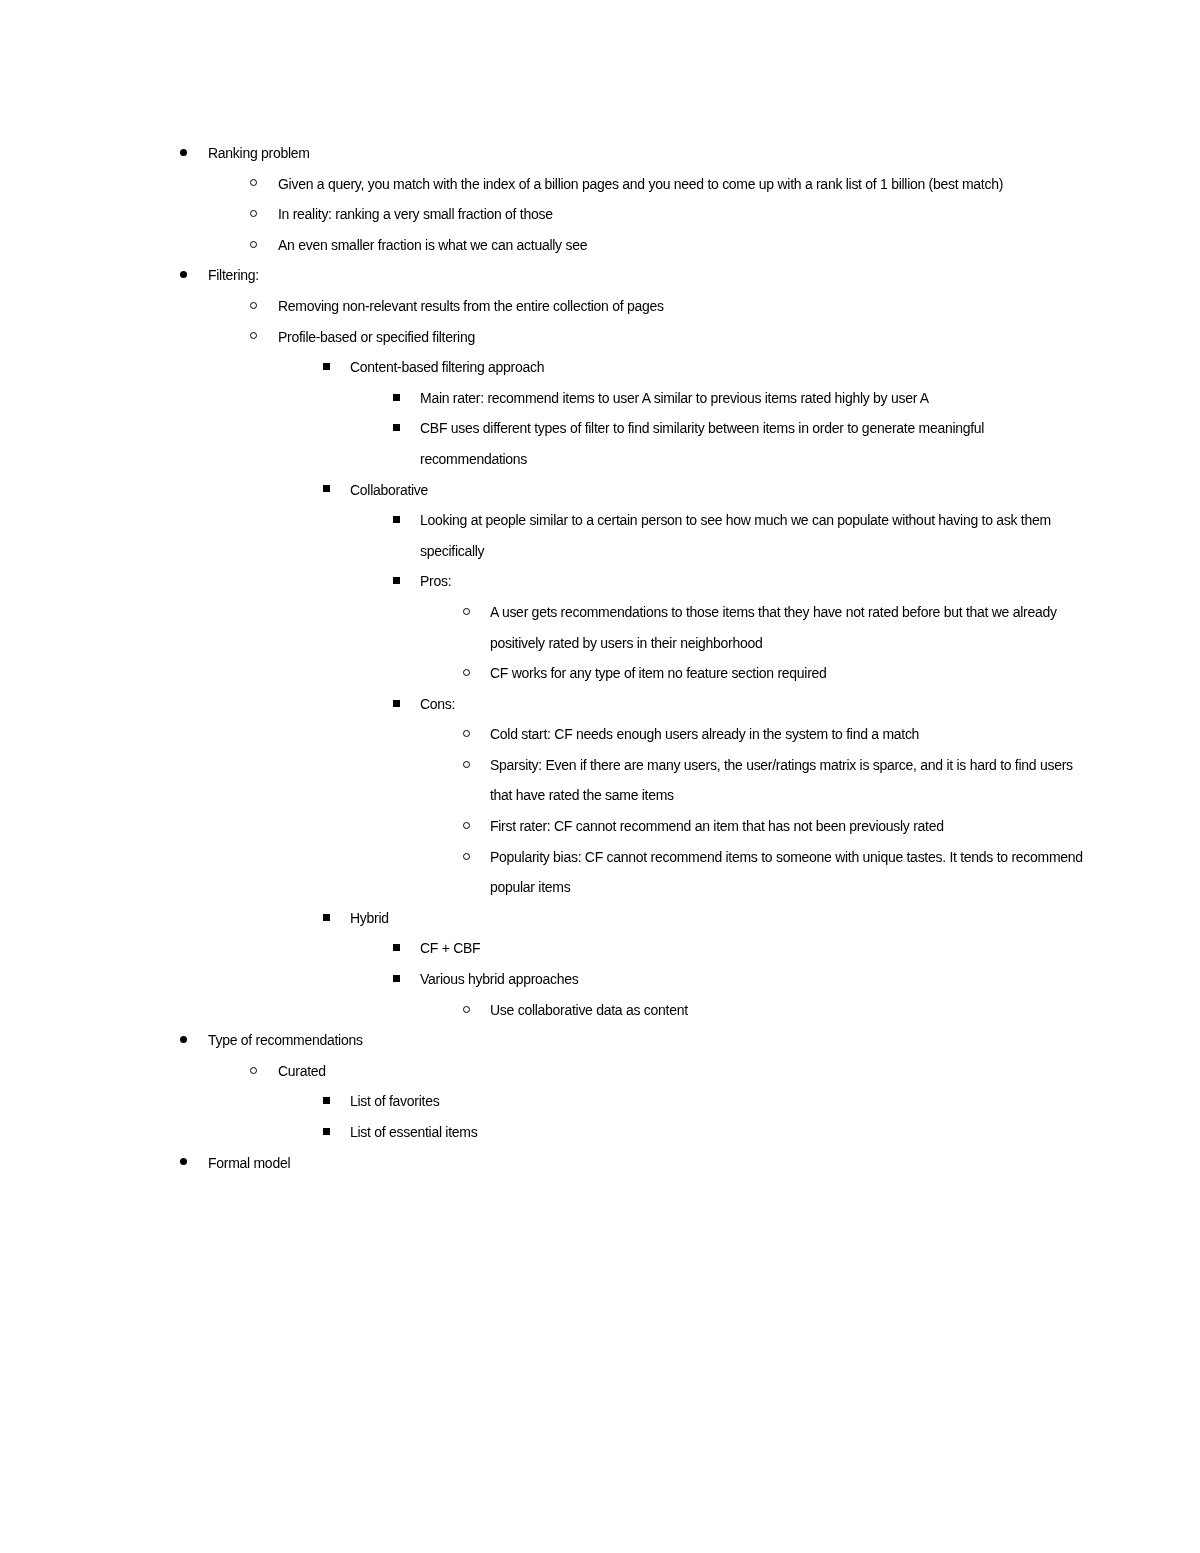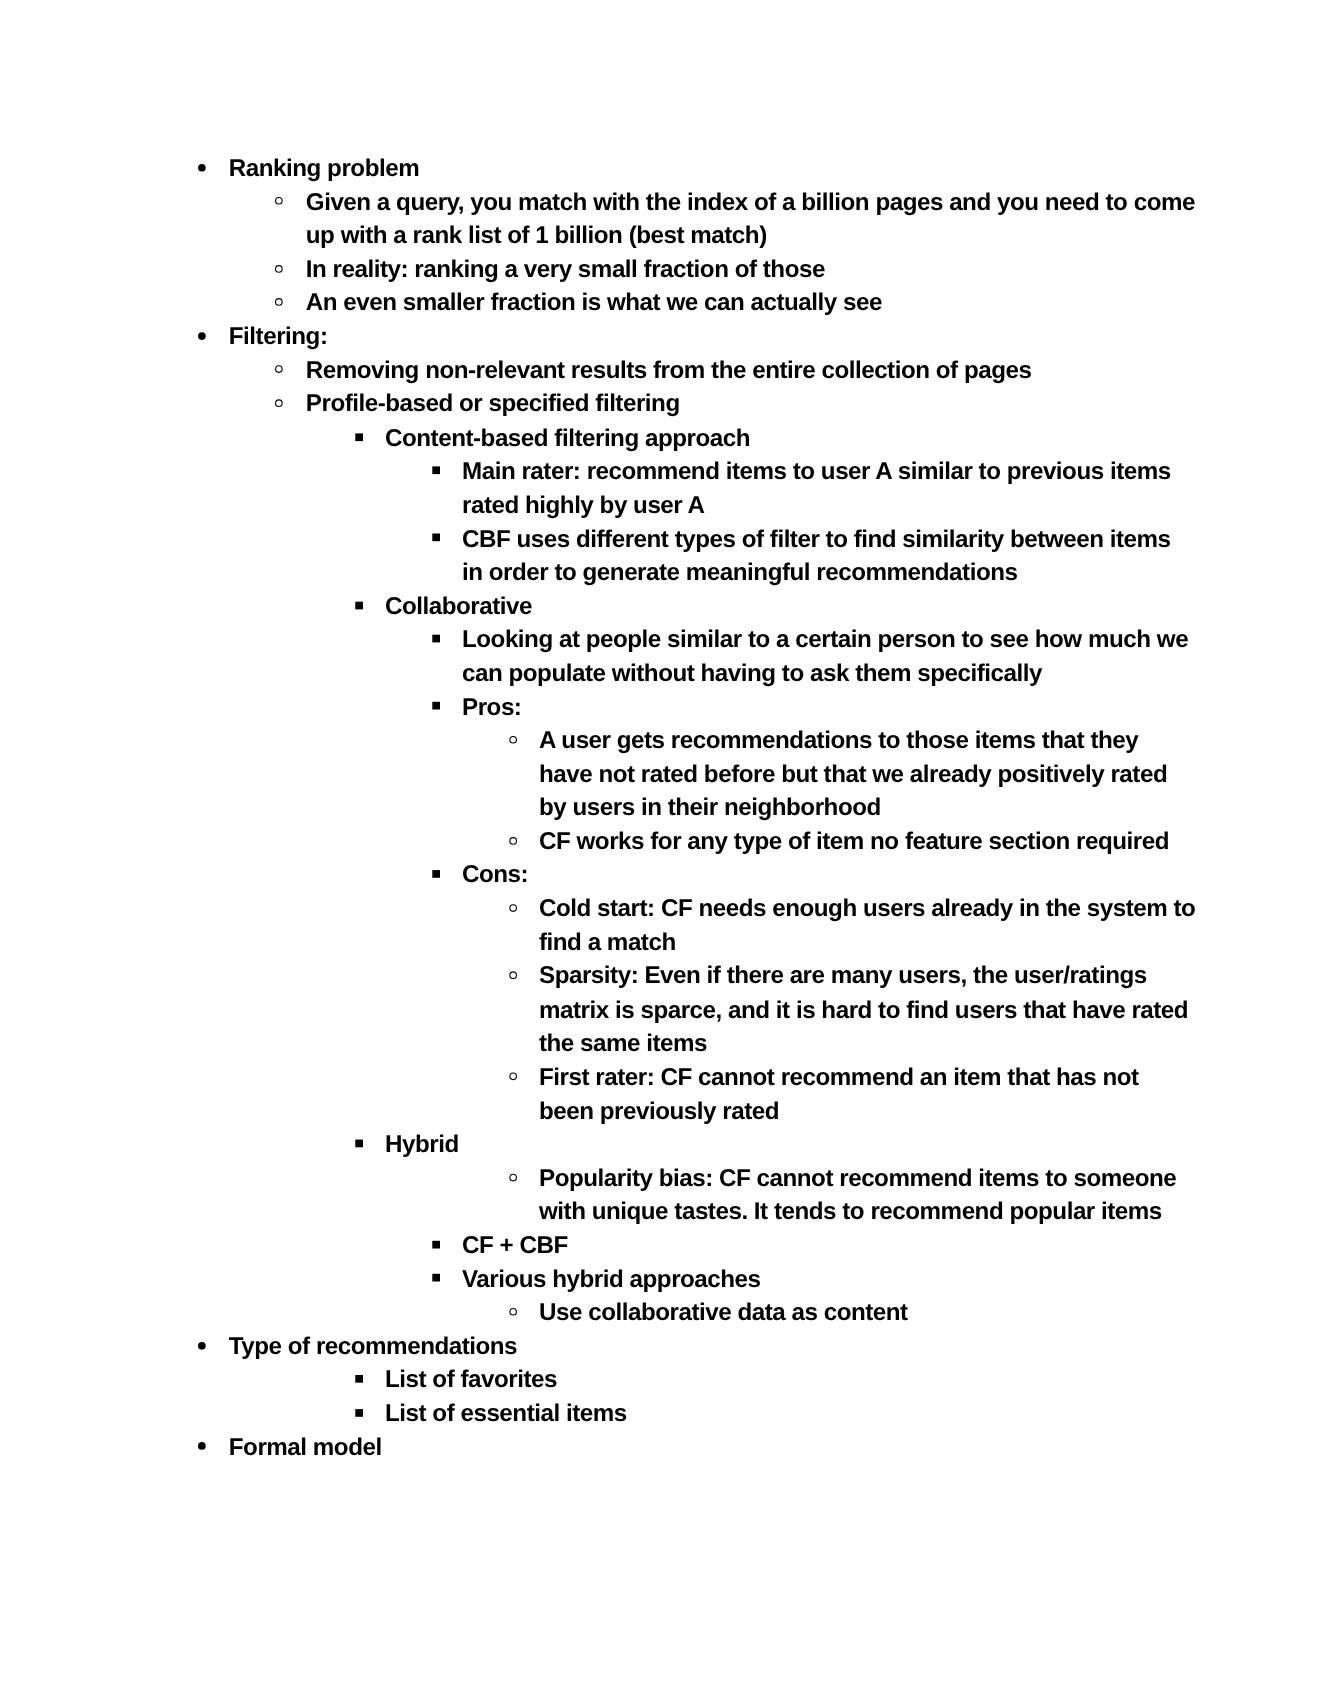--- a/index.html
+++ b/index.html
@@ -28,27 +28,26 @@
 
   .outline {
     list-style: none;
     margin: 0;
     padding: 0;
   }
 
   
   .item {
     position: relative;
-    font-size: 22px;
+    font-size: 14px;
     line-height: 30.6px;
     color: #000000;
     margin: 0;
     padding: 0;
     letter-spacing: -0.02em;
-    font-weight: bold;
   }
 
   .item .marker {
     position: absolute;
     left: 0;
     top: 0;
     width: 28px;
     text-align: left;
     line-height: 30.6px;
     color: #000000;
@@ -173,43 +172,47 @@
         <span class="txt">Cold start: CF needs enough users already in the system to find a match</span>
       </div>
       <div class="item lvl5">
         <span class="marker"><span class="bullet-circle"></span></span>
         <span class="txt">Sparsity: Even if there are many users, the user/ratings matrix is sparce, and it is hard to find users that have rated the same items</span>
       </div>
       <div class="item lvl5">
         <span class="marker"><span class="bullet-circle"></span></span>
         <span class="txt">First rater: CF cannot recommend an item that has not been previously rated</span>
       </div>
+      <div class="item lvl5">
+        <span class="marker"><span class="bullet-circle"></span></span>
+        <span class="txt">Popularity bias: CF cannot recommend items to someone with unique tastes. It tends to recommend popular items</span>
+      </div>
       <div class="item lvl3">
         <span class="marker"><span class="bullet-square"></span></span>
         <span class="txt">Hybrid</span>
       </div>
-      <div class="item lvl5">
-        <span class="marker"><span class="bullet-circle"></span></span>
-        <span class="txt">Popularity bias: CF cannot recommend items to someone with unique tastes. It tends to recommend popular items</span>
-      </div>
       <div class="item lvl4">
         <span class="marker"><span class="bullet-square"></span></span>
         <span class="txt">CF + CBF</span>
       </div>
       <div class="item lvl4">
         <span class="marker"><span class="bullet-square"></span></span>
         <span class="txt">Various hybrid approaches</span>
       </div>
       <div class="item lvl5">
         <span class="marker"><span class="bullet-circle"></span></span>
         <span class="txt">Use collaborative data as content</span>
       </div>
       <div class="item lvl1">
         <span class="marker"><span class="bullet-disc"></span></span>
         <span class="txt">Type of recommendations</span>
+      </div>
+      <div class="item lvl2">
+        <span class="marker"><span class="bullet-circle"></span></span>
+        <span class="txt">Curated</span>
       </div>
       <div class="item lvl3">
         <span class="marker"><span class="bullet-square"></span></span>
         <span class="txt">List of favorites</span>
       </div>
       <div class="item lvl3">
         <span class="marker"><span class="bullet-square"></span></span>
         <span class="txt">List of essential items</span>
       </div>
       <div class="item lvl1">

